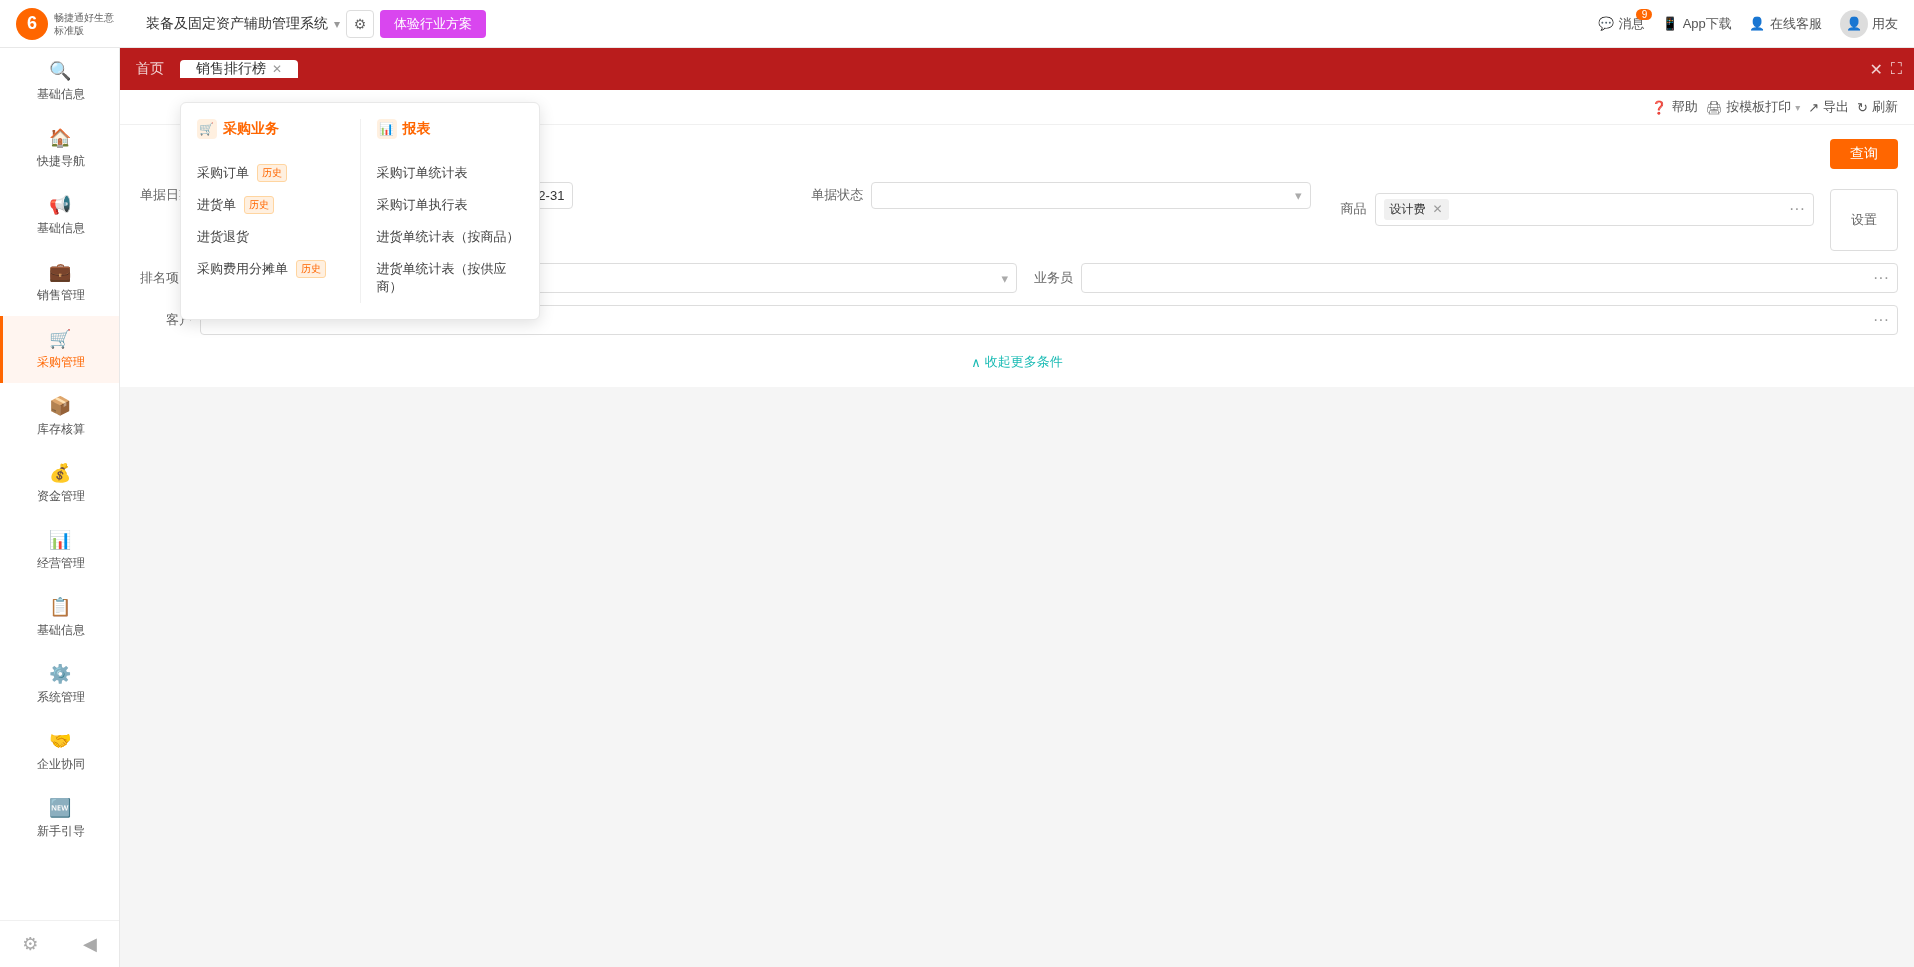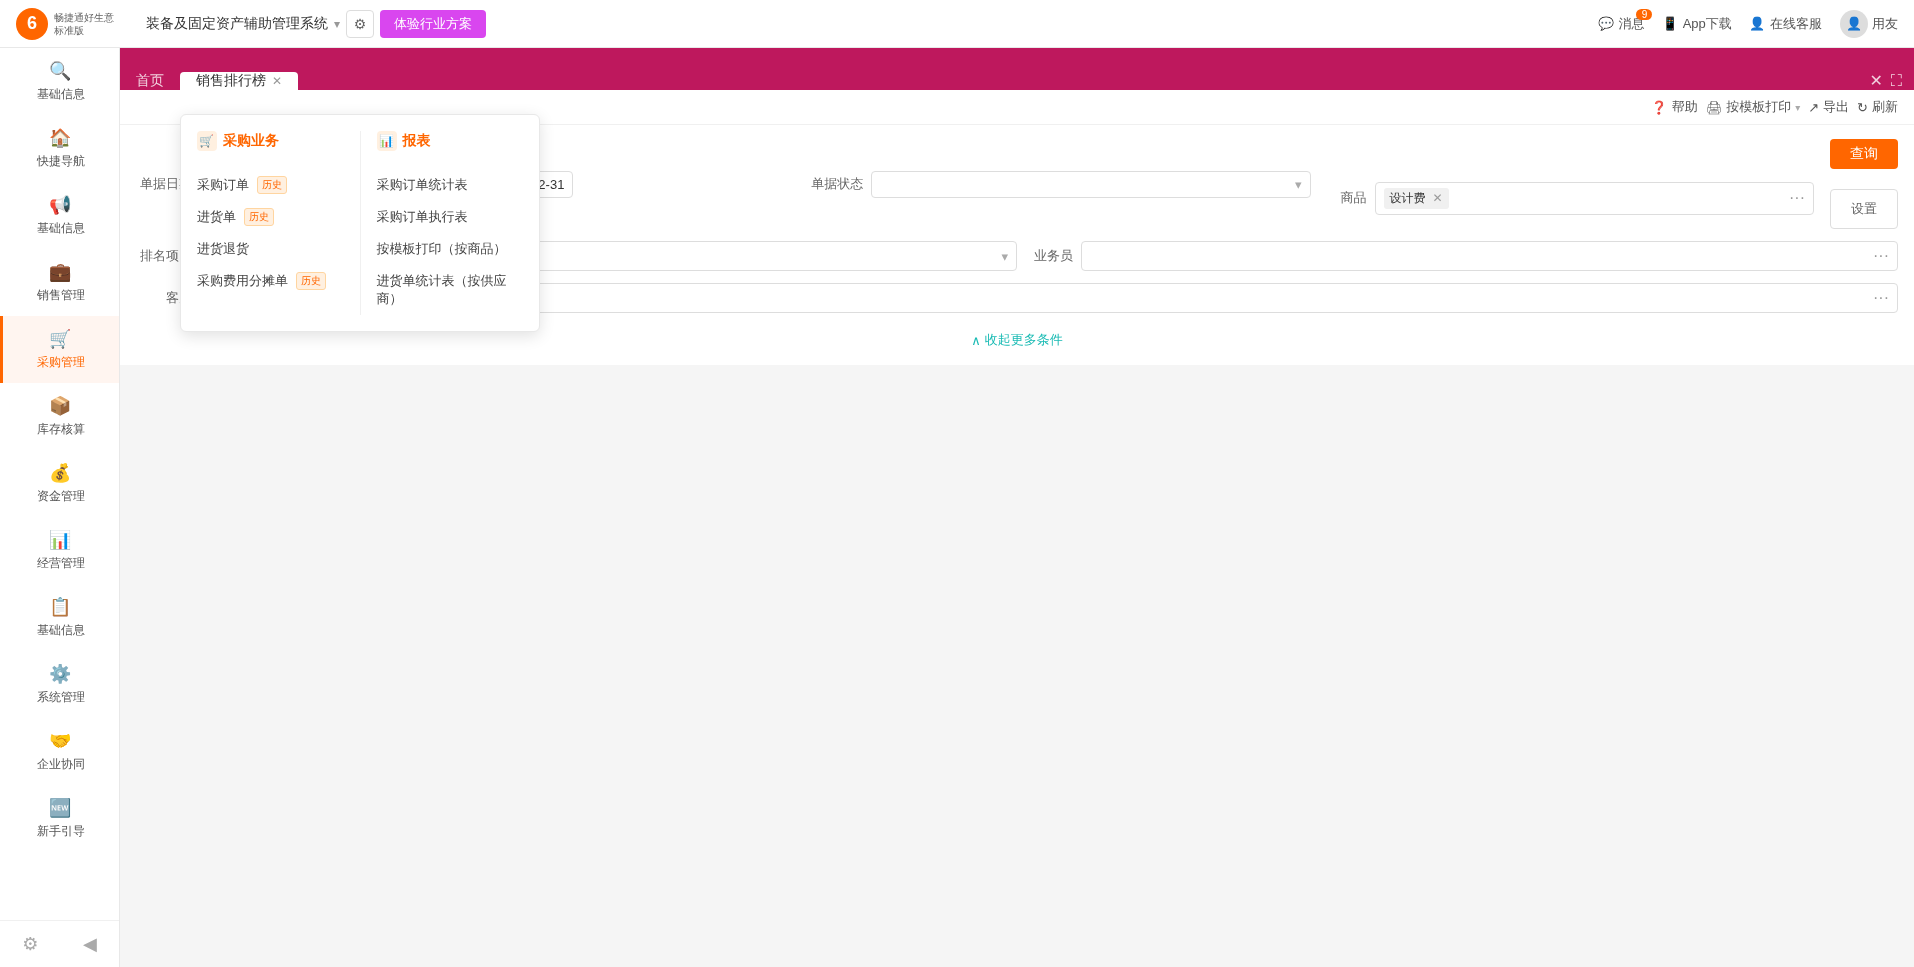--- a/index.html
+++ b/index.html
@@ -103,22 +103,22 @@
     .sidebar-bottom-icon { font-size: 18px; color: #aaa; cursor: pointer; }
 
     
     .content-area {
       flex: 1; display: flex; flex-direction: column; overflow: hidden;
     }
 
     
     .tab-bar {
       height: 42px;
-      background: #be185d;
-      display: flex; align-items: flex-end;
+      background: #b91c1c;
+      display: flex; align-items: center;
       flex-shrink: 0;
     }
     .tab-item {
       display: flex; align-items: center;
       padding: 0 16px;
       font-size: 14px; color: rgba(255,255,255,0.8);
       cursor: pointer; position: relative;
     }
     .tab-item.active {
       background: #fff;
@@ -152,21 +152,21 @@
       display: inline-flex; align-items: center; gap: 7px;
     }
     .tag-close { cursor: pointer; color: #999; }
     .more-dots { color: #999; font-size: 16px; cursor: pointer; }
     .btn-query {
       background: #f60; color: #fff; border: none; border-radius: 4px;
       padding: 6px 20px; font-size: 14px; cursor: pointer;
     }
     .btn-set {
       background: #fff; color: #666; border: 1px solid #ddd; border-radius: 4px;
-      padding: 10px 14px; font-size: 13px; cursor: pointer;
+      padding: 21px 14px; font-size: 13px; cursor: pointer;
     }
     .toolbar-right {
       margin-left: auto; display: flex; align-items: center; gap: 8px;
     }
     .toolbar-btn {
       display: flex; align-items: center; gap: 4px;
       font-size: 13px; color: #555; cursor: pointer;
     }
     .collapse-btn {
       display: flex; align-items: center; gap: 4px;
@@ -403,21 +403,21 @@
                 <div class="col-icon">📊</div>
                 <span>报表</span>
               </div>
               <div class="dropdown-item">
                 <span>采购订单统计表</span>
               </div>
               <div class="dropdown-item">
                 <span>采购订单执行表</span>
               </div>
               <div class="dropdown-item">
-                <span>按模板打印（按商品）</span>
+                <span>进货单统计表（按商品）</span>
               </div>
               <div class="dropdown-item">
                 <span>进货单统计表（按供应商）</span>
               </div>
             </div>
           </div>
         </div>
       </div>
       <div class="tab-bar-right">
         <span class="tab-bar-icon">✕</span>

